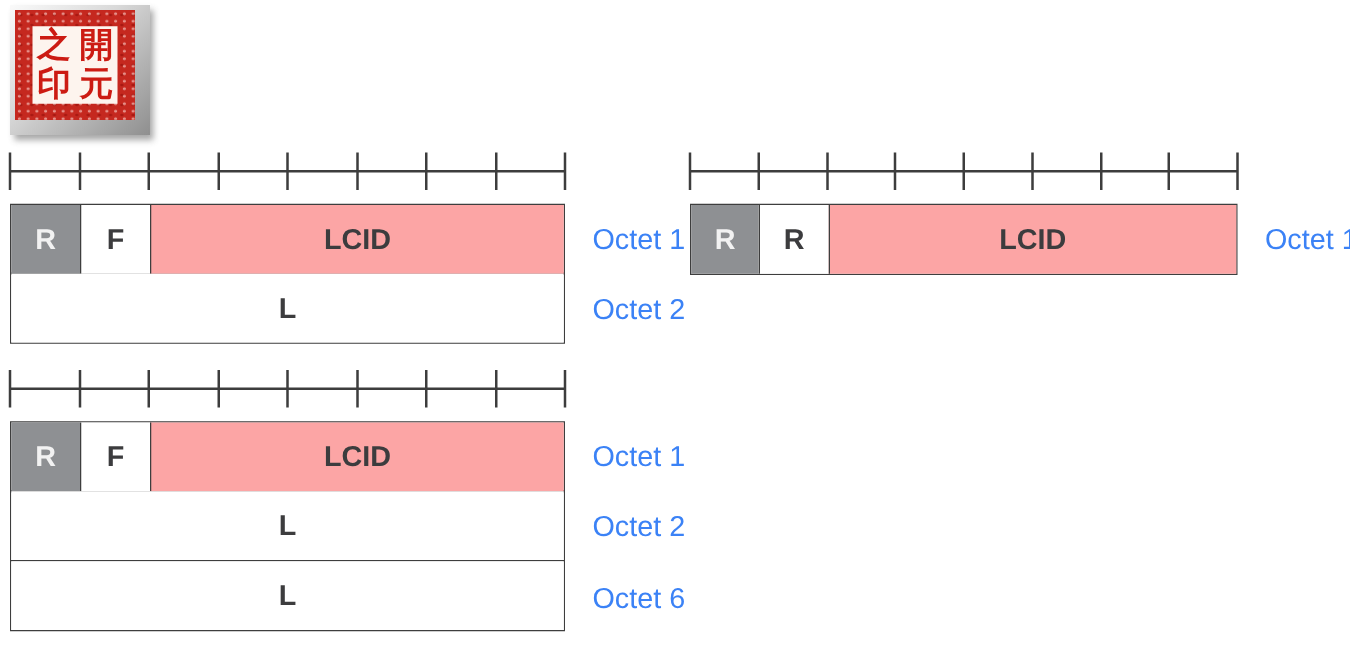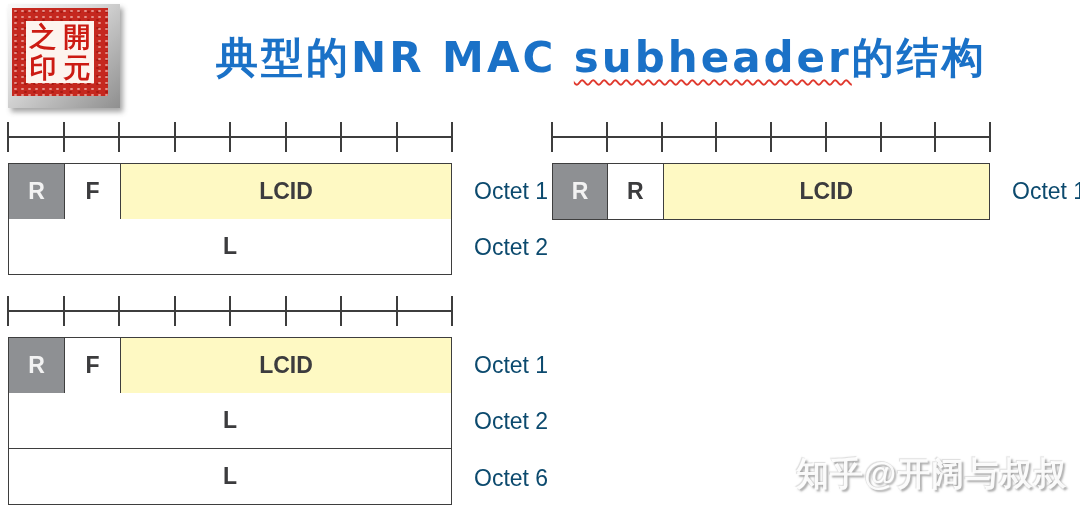--- a/index.html
+++ b/index.html
@@ -35,25 +35,25 @@
   .ruler{position:relative;height:30px;margin-bottom:11px;}
   .ruler::before{content:'';position:absolute;left:0;right:0;top:14px;
                  border-top:2px solid #3d3d3d;}
   .tick{position:absolute;top:0;bottom:0;width:2px;background:#3d3d3d;}
   .octet-row{display:flex;height:55px;border:1.6px solid #3e3e3e;box-sizing:content-box;}
   .octet-row + .octet-row{margin-top:-1.6px;}
   .cell{display:flex;align-items:center;justify-content:center;
         font-size:23px;font-weight:bold;color:#3c3c3e;}
   .cell + .cell{border-left:1.6px solid #3e3e3e;}
   .cell.dark{background:#8e9093;color:#f2f2f2;}
-  .cell.light{background:#fef9c3;}
+  .cell.light{background:#fca5a5;}
   .cell.white{background:#ffffff;}
   .labels-col{display:flex;flex-direction:column;margin-left:22px;padding-top:41px;}
   .octet-label{height:56.6px;display:flex;align-items:center;
-               font-size:23px;color:#0c4a6e;white-space:nowrap;}
+               font-size:23px;color:#3b82f6;white-space:nowrap;}
 
   #diagram-two-octet{left:8px;top:122px;}
   #diagram-one-octet{left:552px;top:122px;}
   #diagram-three-octet{left:8px;top:296px;}
   #diagram-two-octet .bits-col,#diagram-three-octet .bits-col{width:444px;}
   #diagram-one-octet .bits-col{width:438px;}
 
   
   .watermark{position:absolute;left:796px;top:452px;font-size:33px;font-weight:bold;
              letter-spacing:1px;color:rgba(255,255,255,.92);white-space:nowrap;
@@ -69,21 +69,20 @@
     <div class="stamp-red">
       <div class="stamp-white">
         <span>之</span>
         <span>開</span>
         <span>印</span>
         <span>元</span>
       </div>
     </div>
   </div>
 
-  <h1 class="title"><span>典型的NR MAC </span><span class="squiggle">subheader</span><span>的结构</span></h1>
 
   <div class="diagram" id="diagram-two-octet">
     <div class="bits-col">
       <div class="ruler">
           <div class="tick" style="left: calc(0% - 1px);"></div>
           <div class="tick" style="left: calc(12.5% - 1px);"></div>
           <div class="tick" style="left: calc(25% - 1px);"></div>
           <div class="tick" style="left: calc(37.5% - 1px);"></div>
           <div class="tick" style="left: calc(50% - 1px);"></div>
           <div class="tick" style="left: calc(62.5% - 1px);"></div>
@@ -155,15 +154,14 @@
         <div class="cell white" style="flex:8">L</div>
       </div>
     </div>
     <div class="labels-col">
       <div class="octet-label">Octet 1</div>
       <div class="octet-label">Octet 2</div>
       <div class="octet-label">Octet 6</div>
     </div>
   </div>
 
-  <div class="watermark">知乎@开阔与叔叔</div>
 
 </div>
 
 </body></html>

